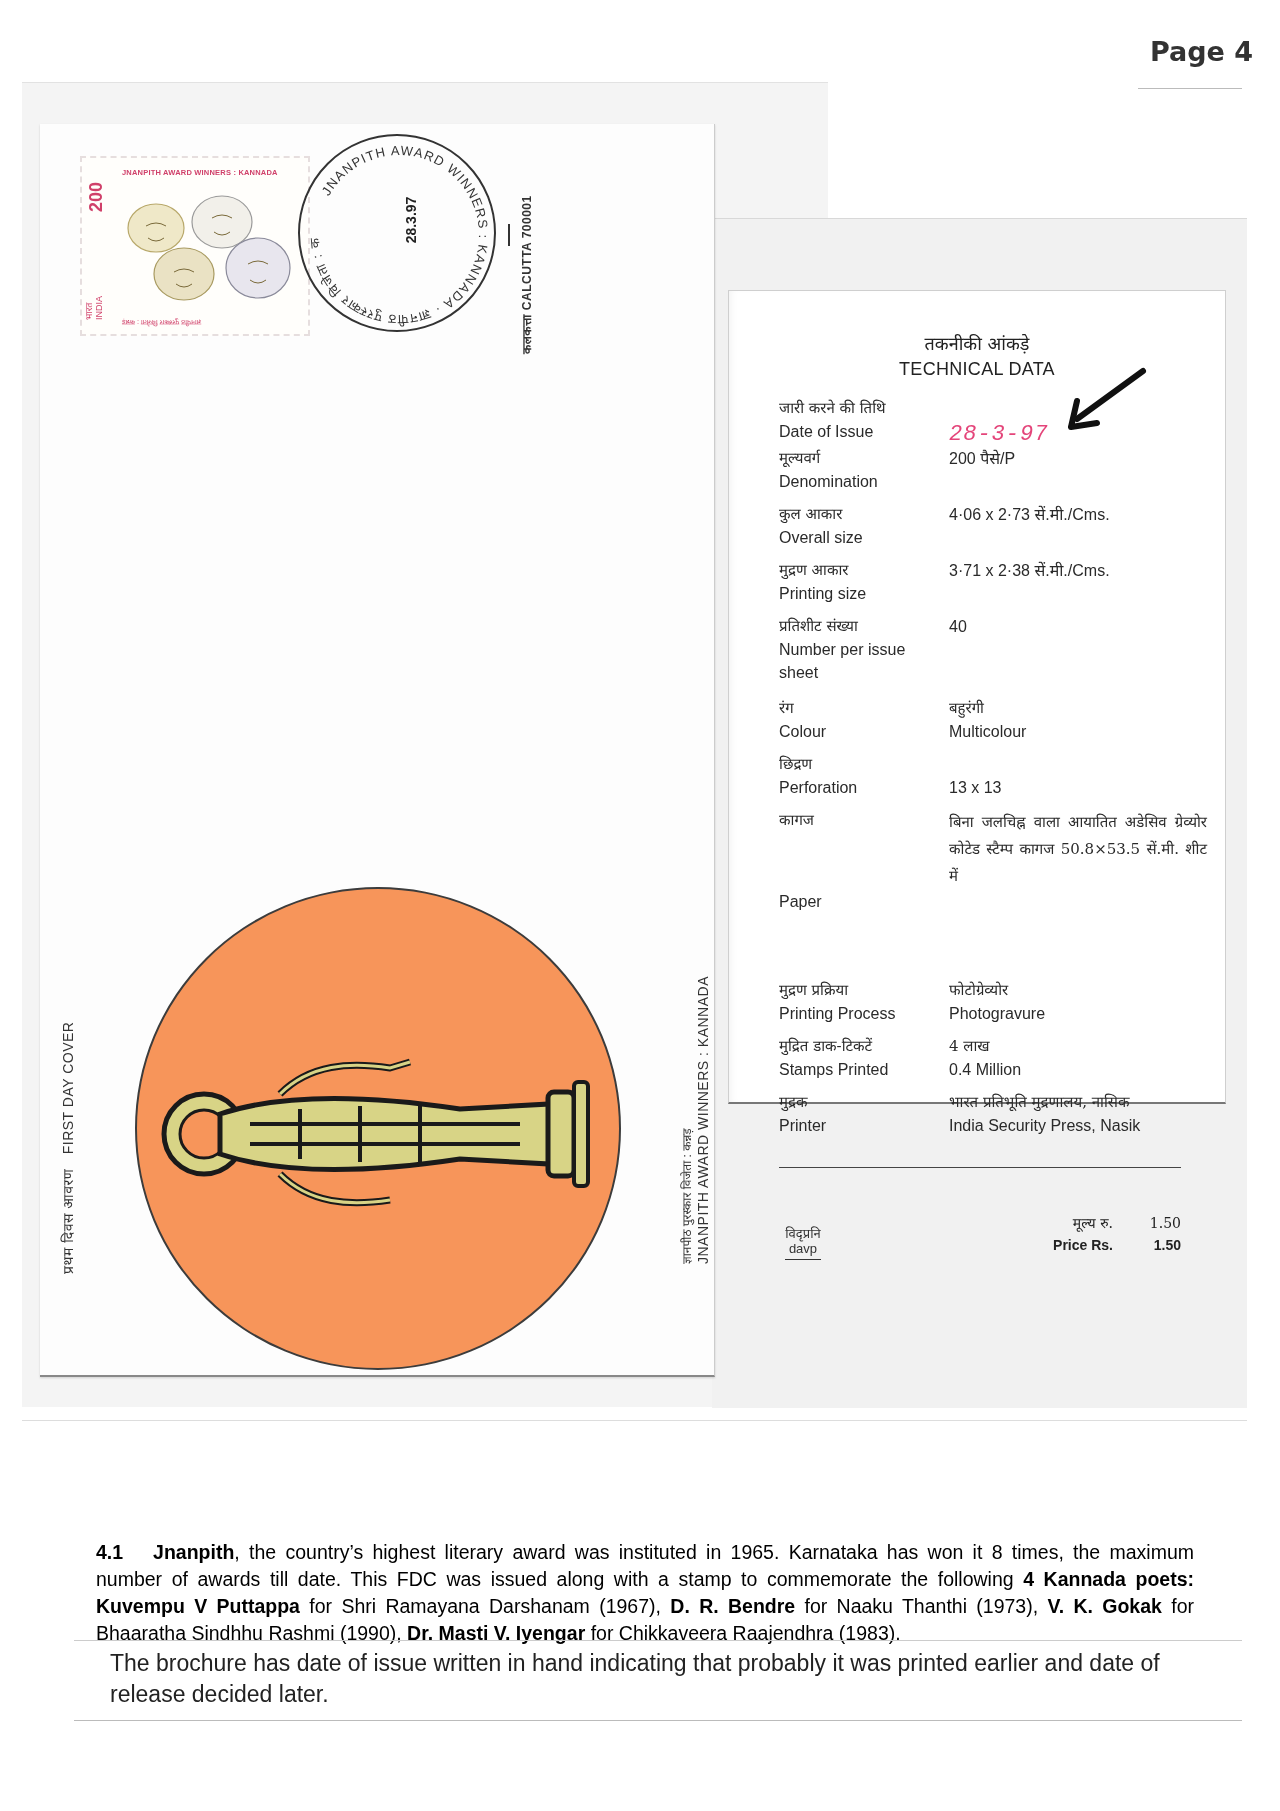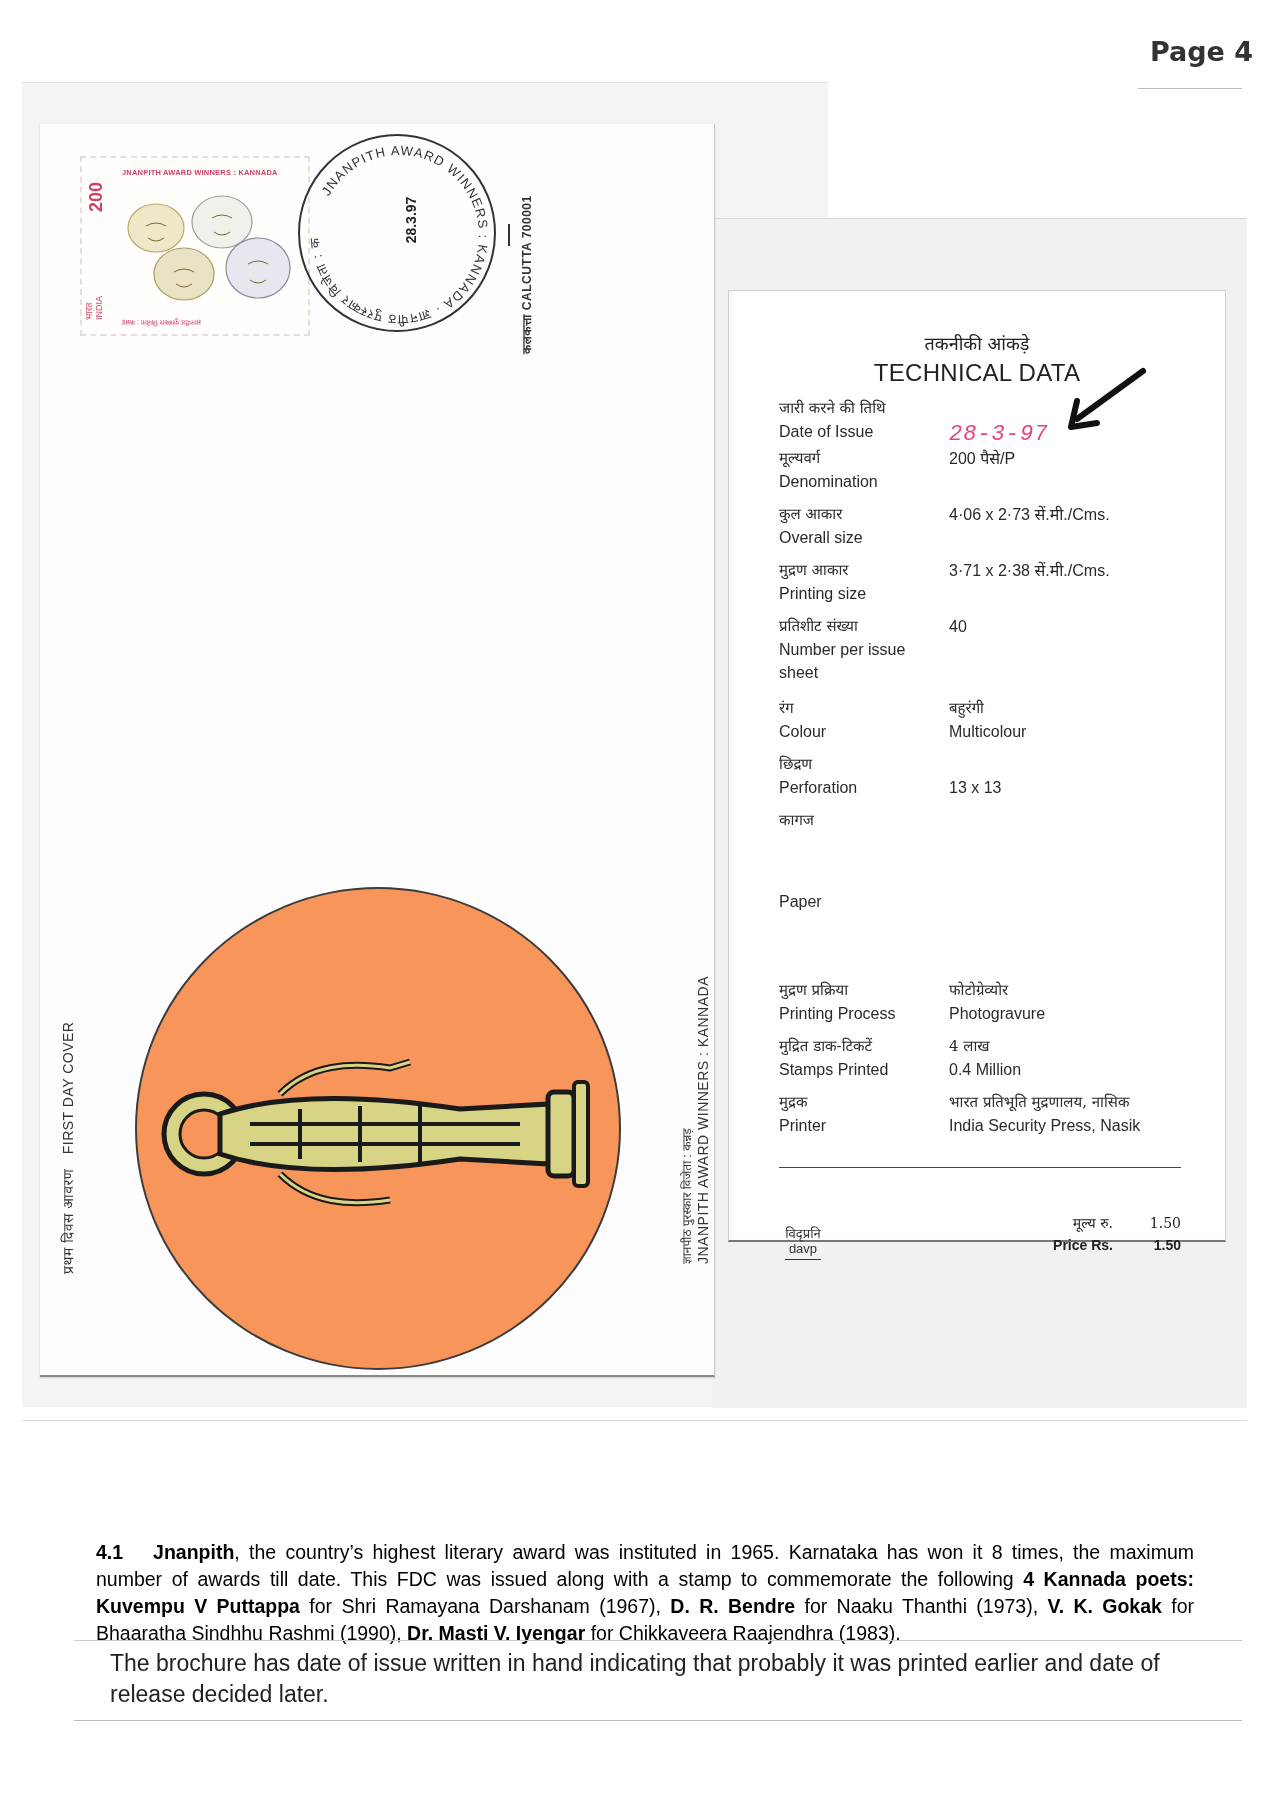--- a/index.html
+++ b/index.html
@@ -34,23 +34,23 @@
   .fdc-side-label span { margin-right: 10px; }
 
   .orange-disc { position: absolute; left: 95px; top: 763px; width: 486px; height: 483px; border-radius: 50%; background: #f7955a; border: 2px solid #3c3c3c; }
   .idol { position: absolute; left: 120px; top: 930px; width: 440px; height: 160px; }
 
   .award-caption { position: absolute; left: 640px; top: 1140px; transform: rotate(-90deg); transform-origin: left top; white-space: nowrap; color: #333; }
   .award-caption .hi { display: block; font-size: 12px; line-height: 14px; }
   .award-caption .en { display: block; font-size: 14px; line-height: 18px; letter-spacing: 0.5px; }
 
   
-  .brochure { position: absolute; left: 728px; top: 290px; width: 498px; height: 952px; background: #ffffff; border: 1px solid #cfcfcf; border-bottom: 2px solid #777; box-shadow: inset 6px 0 10px -6px rgba(0,0,0,0.08); }
+  .brochure { position: absolute; left: 728px; top: 290px; width: 498px; height: 814px; background: #ffffff; border: 1px solid #cfcfcf; border-bottom: 2px solid #777; box-shadow: inset 6px 0 10px -6px rgba(0,0,0,0.08); }
   .brochure-title-hi { position: absolute; left: 0; width: 100%; top: 40px; text-align: center; font-family: "DejaVu Serif", serif; font-size: 18px; color: #222; }
-  .brochure-title-en { position: absolute; left: 0; width: 100%; top: 68px; text-align: center; font-size: 24px; color: #222; letter-spacing: 0.3px; }
+  .brochure-title-en { position: absolute; left: 0; width: 100%; top: 68px; text-align: center; font-size: 18px; color: #222; letter-spacing: 0.3px; }
   .arrow { position: absolute; left: 334px; top: 74px; width: 84px; height: 72px; }
 
   .td-row { position: absolute; left: 50px; font-size: 16px; color: #2a2a2a; line-height: 23px; }
   .td-label { position: absolute; left: 0; width: 170px; white-space: nowrap; }
   .td-label .hi { display: block; font-family: "DejaVu Serif", serif; font-size: 15px; }
   .td-value { position: absolute; left: 170px; width: 258px; }
   .td-value .hi { display: block; font-family: "DejaVu Serif", serif; font-size: 15px; }
   .handwritten { color: #e4457a; font-family: Liberation Mono, monospace; font-size: 22px; font-style: italic; letter-spacing: 1px; }
 
   .brochure-rule { position: absolute; left: 50px; top: 876px; width: 402px; height: 1px; background: #444; }
@@ -206,20 +206,21 @@
     </div>
     <div class="td-value" style="top:23px">13 x 13</div>
   </div>
 
   <div class="td-row" style="top:518px">
     <div class="td-label">
       <span class="hi">कागज</span>
       <span style="display:block;margin-top:58px">Paper</span>
     </div>
     <div class="td-value">
+      <span class="hi" style="line-height:27px;text-align:justify">बिना जलचिह्न वाला आयातित अडेसिव ग्रेव्योर कोटेड स्टैम्प कागज 50.8×53.5 सें.मी. शीट में</span>
     </div>
   </div>
 
   <div class="td-row" style="top:688px">
     <div class="td-label">
       <span class="hi">मुद्रण प्रक्रिया</span>
       <span>Printing Process</span>
     </div>
     <div class="td-value">
       <span class="hi">फोटोग्रेव्योर</span>

